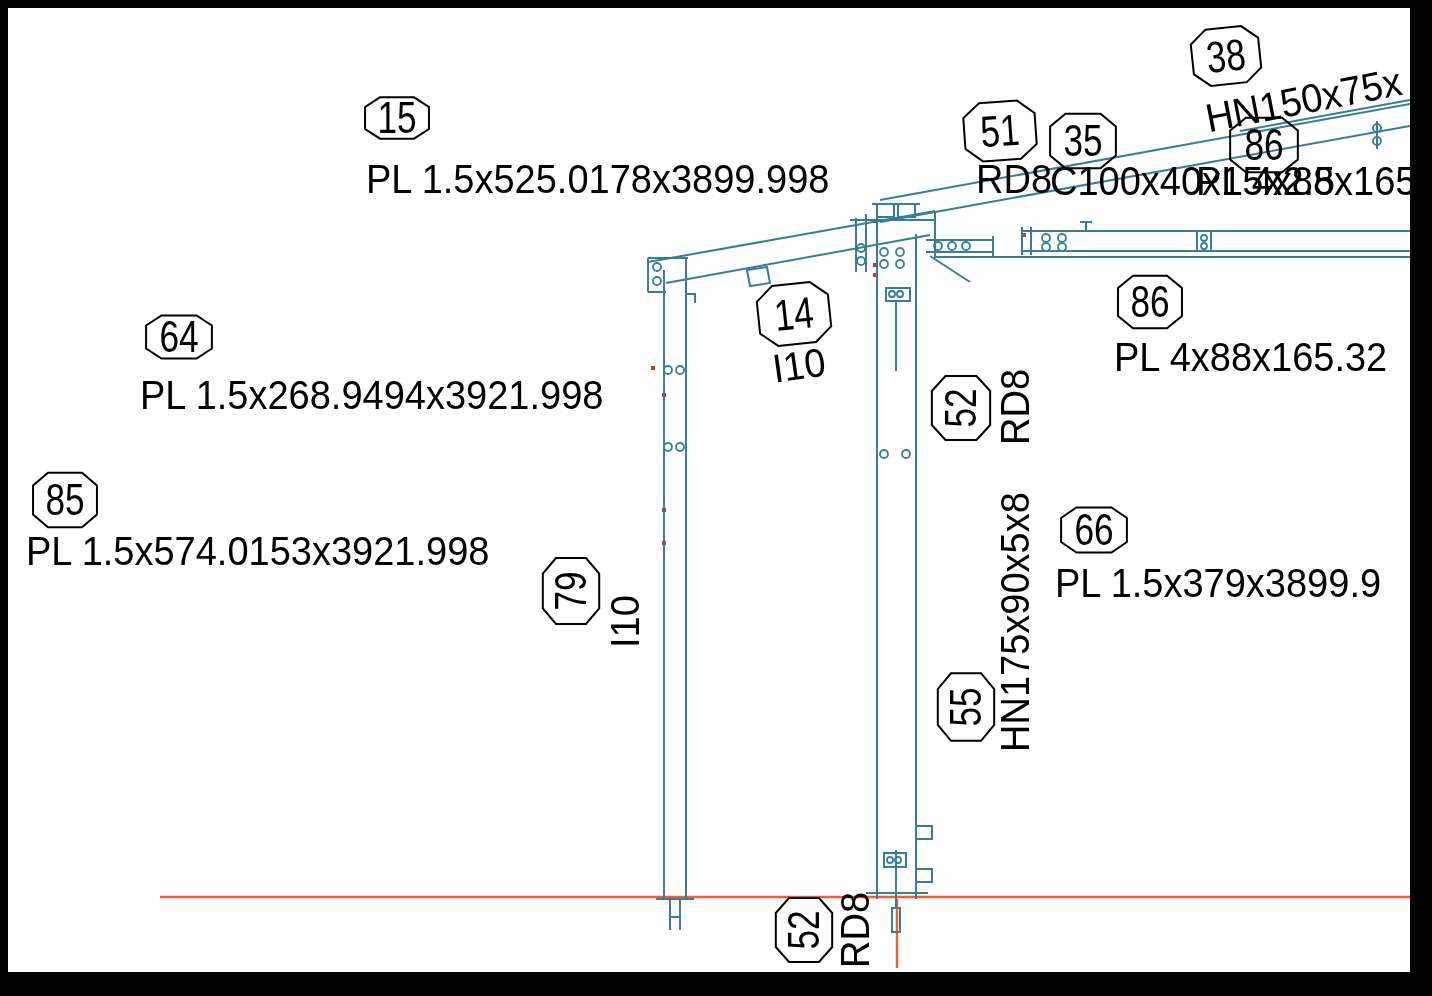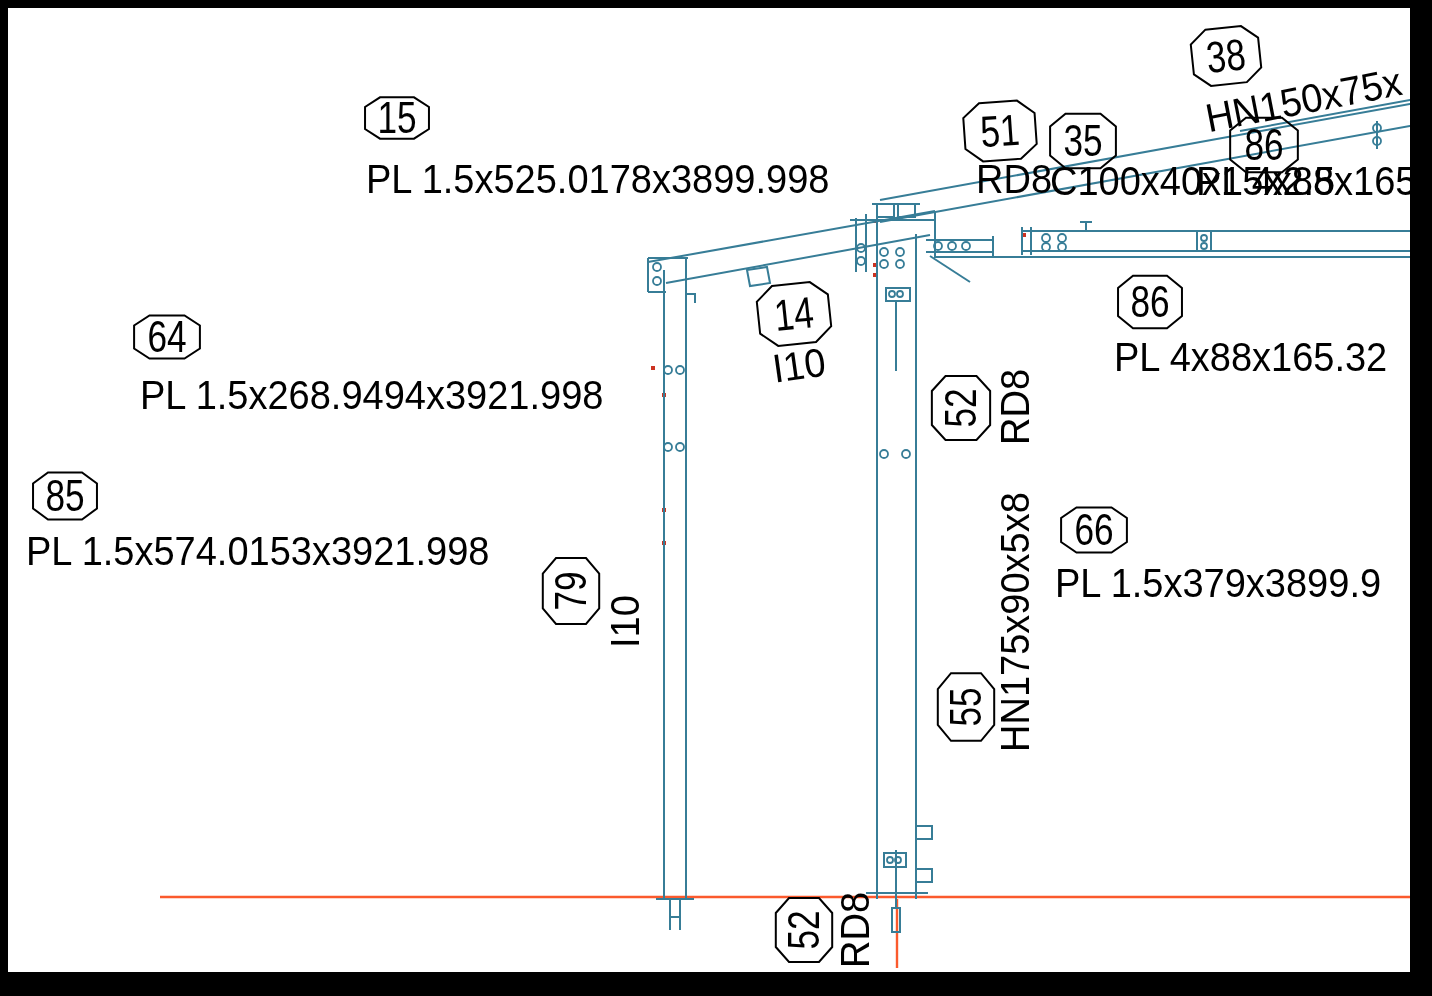--- a/index.html
+++ b/index.html
@@ -196,21 +196,21 @@
   <div class="spec" style="left:1050px;top:160px">C100x40x15x2.5</div>
 
   <div class="oct" style="left:1228px;top:116px;width:72px;height:58px">
     <svg viewBox="0 0 100 100" preserveAspectRatio="none">
         <polygon points="25,3 75,3 97,25 97,75 75,97 25,97 3,75 3,25" vector-effect="non-scaling-stroke"></polygon>
       </svg>
     <span class="num">86</span>
   </div>
   <div class="spec" style="left:1196px;top:160px">PL 4x88x165.32</div>
 
-  <div class="oct" style="left:132px;top:314px;width:70px;height:46px">
+  <div class="oct" style="left:144px;top:314px;width:70px;height:46px">
     <svg viewBox="0 0 100 100" preserveAspectRatio="none">
         <polygon points="25,3 75,3 97,25 97,75 75,97 25,97 3,75 3,25" vector-effect="non-scaling-stroke"></polygon>
       </svg>
     <span class="num">64</span>
   </div>
   <div class="spec" style="left:140px;top:374px">PL 1.5x268.9494x3921.998</div>
 
   <div class="oct" style="left:1116px;top:274px;width:68px;height:56px">
     <svg viewBox="0 0 100 100" preserveAspectRatio="none">
         <polygon points="25,3 75,3 97,25 97,75 75,97 25,97 3,75 3,25" vector-effect="non-scaling-stroke"></polygon>
@@ -228,21 +228,21 @@
   <div class="spec tilt8" style="left:770px;top:348px">I10</div>
 
   <div class="oct rot" style="left:930px;top:374px;width:62px;height:68px">
     <svg viewBox="0 0 100 100" preserveAspectRatio="none">
         <polygon points="25,3 75,3 97,25 97,75 75,97 25,97 3,75 3,25" vector-effect="non-scaling-stroke"></polygon>
       </svg>
     <span class="num">52</span>
   </div>
   <div class="spec vert" style="left:994px;top:445px">RD8</div>
 
-  <div class="oct" style="left:31px;top:471px;width:68px;height:50px">
+  <div class="oct" style="left:31px;top:471px;width:68px;height:58px">
     <svg viewBox="0 0 100 100" preserveAspectRatio="none">
         <polygon points="25,3 75,3 97,25 97,75 75,97 25,97 3,75 3,25" vector-effect="non-scaling-stroke"></polygon>
       </svg>
     <span class="num">85</span>
   </div>
   <div class="spec" style="left:26px;top:530px">PL 1.5x574.0153x3921.998</div>
 
   <div class="oct rot" style="left:541px;top:556px;width:60px;height:70px">
     <svg viewBox="0 0 100 100" preserveAspectRatio="none">
         <polygon points="25,3 75,3 97,25 97,75 75,97 25,97 3,75 3,25" vector-effect="non-scaling-stroke"></polygon>

